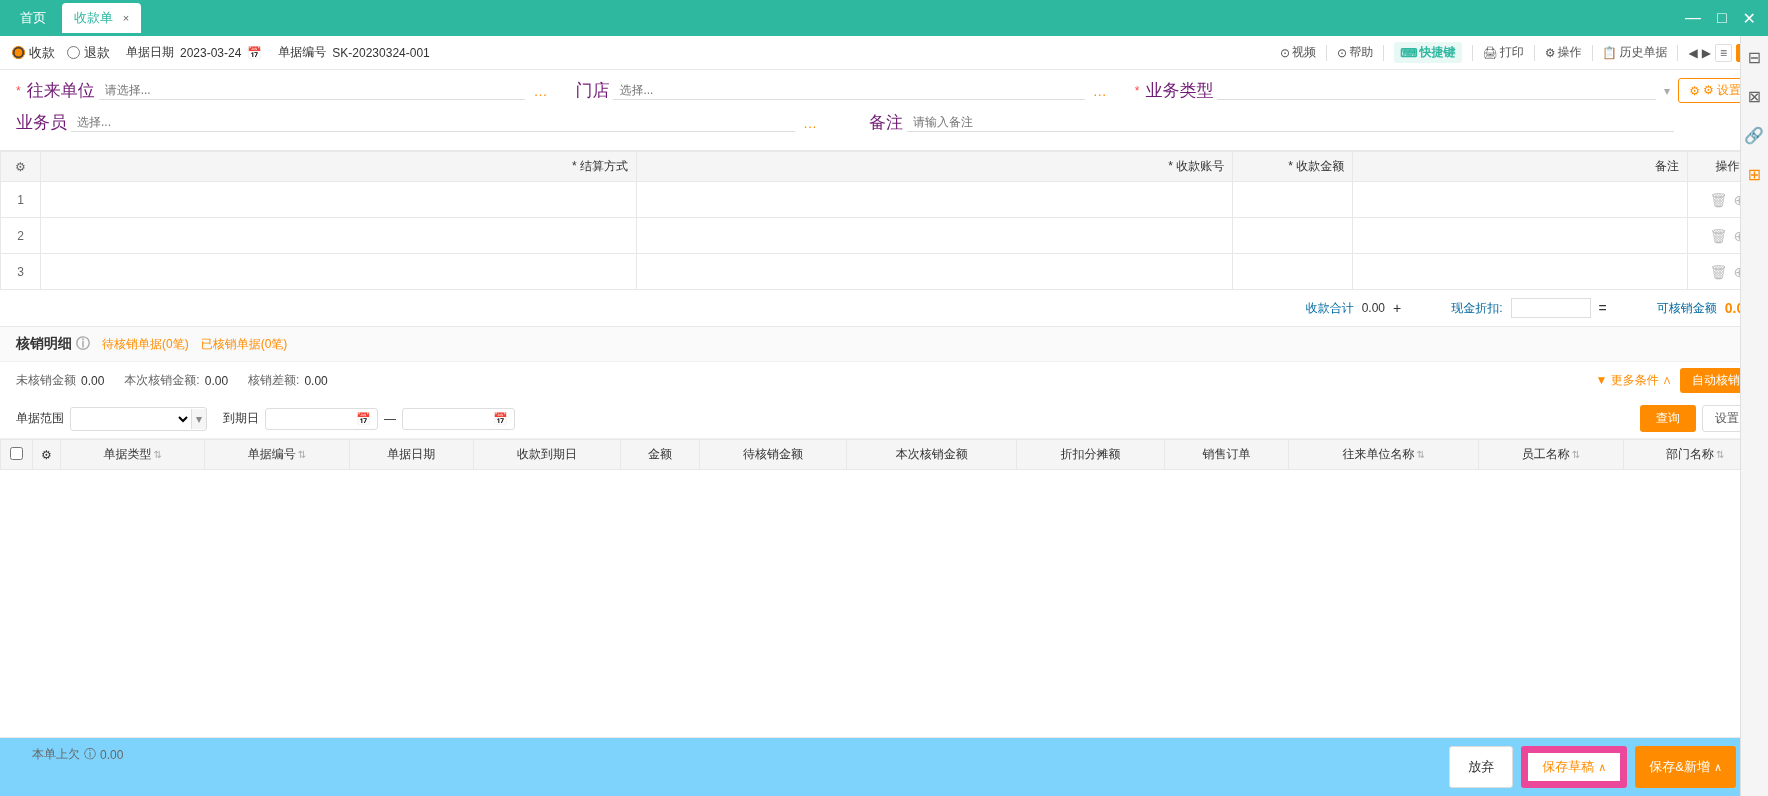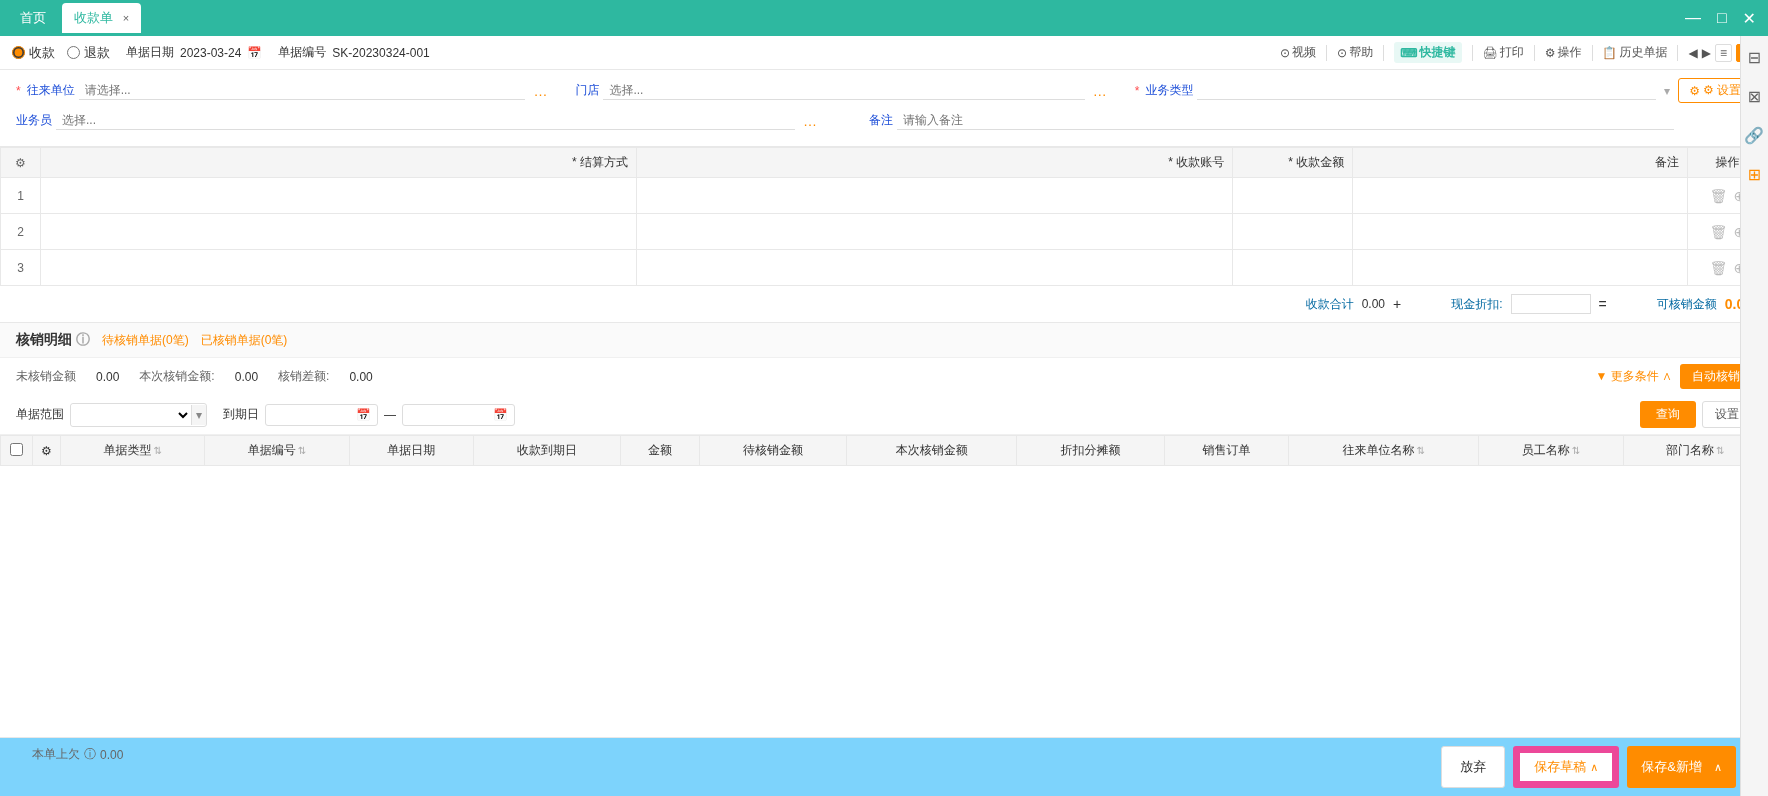--- a/index.html
+++ b/index.html
@@ -32,21 +32,21 @@
     .divider-v { width: 1px; height: 16px; background: #ddd; }
     .view-icons { display: flex; gap: 4px; }
     .view-icon-btn { color: #666; cursor: pointer; border: 1px solid #ddd; border-radius: 2px; padding: 1px 4px; }
     .view-icon-btn.active { background: #ff8c00; color: #fff; border-color: #ff8c00; }
 
     
     .form-area { padding: 8px 16px; background: #fff; border-bottom: 1px solid #e8e8e8; flex-shrink: 0; }
     .form-row { display: flex; align-items: center; gap: 0; margin-bottom: 8px; }
     .form-field { display: flex; align-items: center; flex: 1; gap: 4px; }
     .form-field .required { color: #ff4d4f; margin-right: 2px; }
-    .form-field label { color: #1d4ed8; white-space: nowrap; font-size: 12px; }
+    .form-field label { color: #701a75; white-space: nowrap; font-size: 17px; }
     .form-field input { border: none; border-bottom: 1px solid #ddd; outline: none; padding: 2px 6px; font-size: 12px; color: #999; flex: 1; min-width: 0; }
     .form-field .more-btn { color: #ff8c00; cursor: pointer; font-size: 14px; padding: 0 4px; flex-shrink: 0; }
     .field-separator { width: 24px; flex-shrink: 0; }
     .settings-btn { background: #fff; border: 1px solid #ff8c00; color: #ff8c00; padding: 3px 10px; border-radius: 3px; cursor: pointer; font-size: 12px; display: flex; align-items: center; gap: 3px; white-space: nowrap; flex-shrink: 0; }
 
     
     .table-area { flex-shrink: 0; }
     .data-table { width: 100%; border-collapse: collapse; font-size: 12px; }
     .data-table th { background: #f5f5f5; padding: 6px 8px; text-align: right; border: 1px solid #e8e8e8; color: #333; font-weight: 500; white-space: nowrap; }
     .data-table td { padding: 6px 8px; border: 1px solid #e8e8e8; min-height: 36px; height: 36px; }
@@ -65,21 +65,21 @@
     .summary-row input.discount-input { border: 1px solid #ddd; padding: 2px 6px; width: 80px; font-size: 12px; outline: none; }
 
     
     .writeoff-section { flex: 1; display: flex; flex-direction: column; overflow: hidden; background: #fff; padding: 0 0 0 0; }
     .writeoff-header { display: flex; align-items: center; padding: 8px 16px; gap: 12px; border-bottom: 1px solid #f0f0f0; flex-shrink: 0; background: #fafafa; }
     .writeoff-title { font-size: 14px; font-weight: bold; color: #333; display: flex; align-items: center; gap: 4px; }
     .info-icon { color: #aaa; cursor: pointer; }
     .tab-link { color: #ff8c00; cursor: pointer; font-size: 12px; }
 
     .writeoff-stats { display: flex; align-items: center; padding: 6px 16px; gap: 20px; font-size: 12px; flex-shrink: 0; background: #fff; }
-    .stat-item { display: flex; align-items: center; gap: 20px; }
+    .stat-item { display: flex; align-items: center; gap: 5px; }
     .stat-label { color: #666; }
     .stat-value { color: #333; font-weight: 500; }
     .writeoff-filter-right { margin-left: auto; display: flex; align-items: center; gap: 8px; }
     .more-cond-btn { color: #ff8c00; cursor: pointer; font-size: 12px; display: flex; align-items: center; gap: 2px; }
     .auto-writeoff-btn { background: #ff8c00; color: #fff; border: none; padding: 4px 12px; border-radius: 3px; cursor: pointer; font-size: 12px; }
 
     .filter-row { display: flex; align-items: center; padding: 6px 16px; gap: 16px; flex-shrink: 0; background: #fff; border-bottom: 1px solid #f0f0f0; }
     .filter-field { display: flex; align-items: center; gap: 6px; font-size: 12px; }
     .filter-field label { color: #333; white-space: nowrap; }
     .filter-field select { border: 1px solid #ddd; padding: 3px 6px; border-radius: 3px; font-size: 12px; background: #fff; }
@@ -98,21 +98,21 @@
     .lower-table { width: 100%; border-collapse: collapse; font-size: 12px; }
     .lower-table th { background: #f5f5f5; padding: 6px 8px; border: 1px solid #e8e8e8; color: #333; font-weight: 500; white-space: nowrap; }
     .lower-table .sort-icon { color: #aaa; font-size: 10px; margin-left: 2px; }
 
     
     .bottom-bar { display: flex; align-items: flex-start; padding: 8px 32px; background: #7dd3fc; border-top: 1px solid #e8e8e8; flex-shrink: 0; }
     .bottom-info { font-size: 12px; color: #666; display: flex; align-items: center; gap: 4px; }
     .bottom-actions { margin-left: auto; display: flex; gap: 8px; }
     .btn-discard { background: #fff; border: 1px solid #ddd; color: #333; padding: 5px 18px; border-radius: 3px; cursor: pointer; font-size: 13px; }
     .btn-draft { background: #fff; border: 7px solid #ec4899; color: #ff8c00; padding: 5px 14px; border-radius: 3px; cursor: pointer; font-size: 13px; display: flex; align-items: center; gap: 4px; }
-    .btn-save-new { background: #ff8c00; border: none; color: #fff; padding: 5px 14px; border-radius: 3px; cursor: pointer; font-size: 13px; display: flex; align-items: center; gap: 12px; }
+    .btn-save-new { background: #ff8c00; border: none; color: #fff; padding: 5px 14px; border-radius: 3px; cursor: pointer; font-size: 13px; display: flex; align-items: center; gap: 4px; }
     .btn-caret { font-size: 11px; }
 
     
     .right-sidebar { position: fixed; right: 0; top: 36px; width: 28px; background: #f5f5f5; border-left: 1px solid #e0e0e0; display: flex; flex-direction: column; align-items: center; padding: 8px 0; gap: 12px; height: calc(796px - 36px); z-index: 10; }
     .sidebar-icon { color: #666; cursor: pointer; font-size: 16px; padding: 4px; }
     .sidebar-icon.active { color: #ff8c00; }
   </style>
 </head>
 <body>
 

